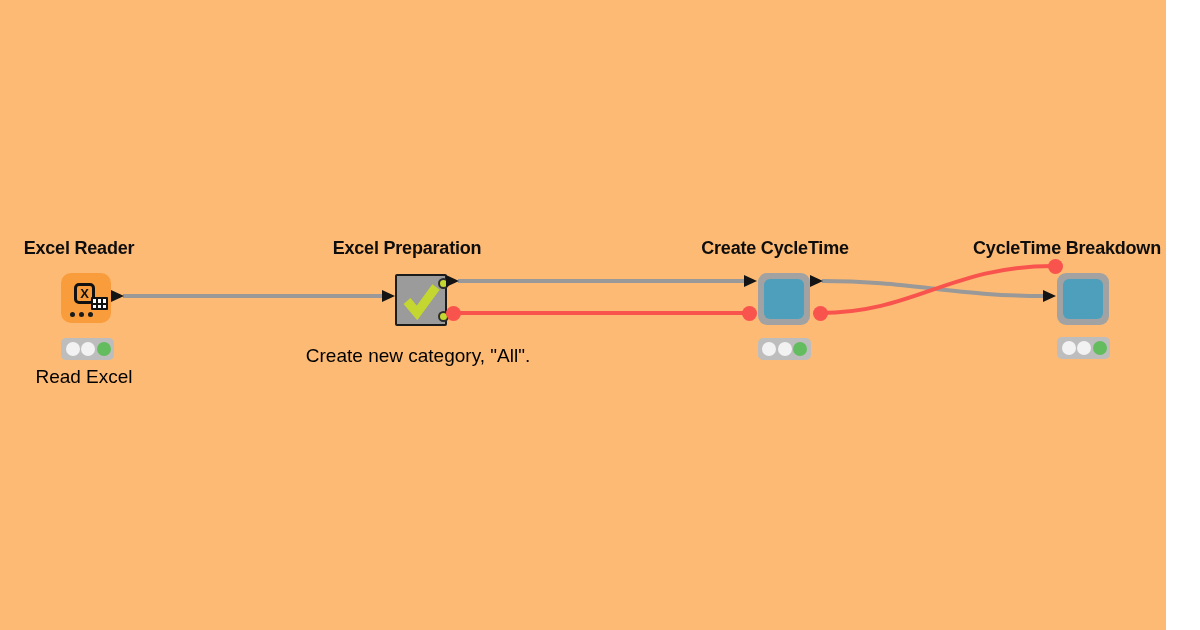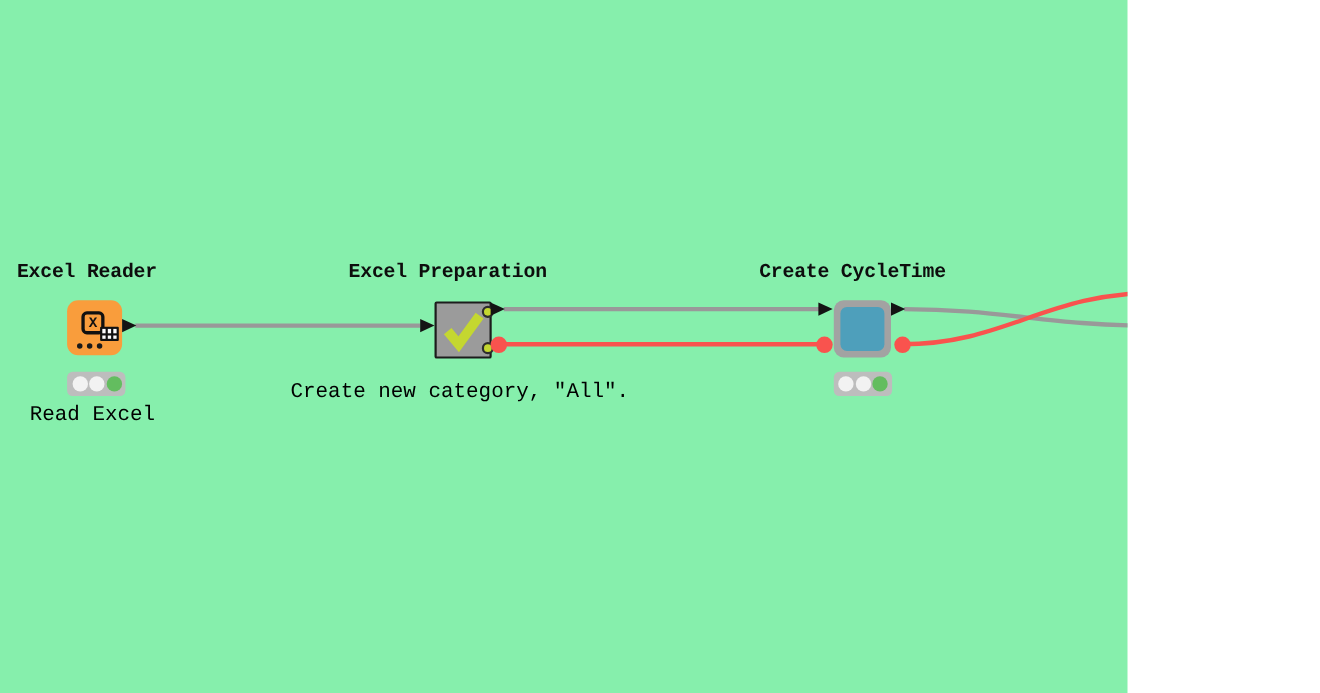--- a/index.html
+++ b/index.html
@@ -1,17 +1,17 @@
 <!DOCTYPE html>
 <html><head>
 <meta charset="utf-8">
 <style>
   html,body{margin:0;padding:0;background:#fff;}
-  #canvas{position:relative;width:1025px;height:630px;background:#86efac;overflow:hidden;
-          font-family:Liberation Mono, monospace;}
+  #canvas{position:relative;width:1166px;height:630px;background:#fdba74;overflow:hidden;
+          font-family:Liberation Sans, sans-serif;}
   #wires{position:absolute;left:0;top:0;}
 
   .node-title{position:absolute;transform:translateX(-50%);white-space:nowrap;
               font-size:18px;font-weight:bold;color:#0d0d0d;letter-spacing:-0.2px;}
   .node-label{position:absolute;transform:translateX(-50%);white-space:nowrap;
               font-size:19px;color:#000;}
   .annotation{position:absolute;transform:translateX(-50%);white-space:nowrap;
               font-size:19px;color:#000;text-align:center;}
 
   
@@ -118,20 +118,21 @@
 
   <div class="port-tri" style="left:810px;top:274.5px"></div>
   <div class="port-red" style="left:812.5px;top:305.5px"></div>
 
   <div class="tlight" style="left:757.5px;top:338px">
     <i></i>
     <i></i>
     <i class="on"></i>
   </div>
 
+  <div class="node-title" style="left:1067px;top:238px">CycleTime Breakdown</div>
 
   <div class="port-red" style="left:1047.5px;top:258.5px"></div>
   <div class="port-tri" style="left:1043px;top:289.5px"></div>
 
   <div class="component-body" style="left:1057px;top:273px">
     <div class="component-inner"></div>
   </div>
 
   <div class="tlight" style="left:1057px;top:337px">
     <i></i>

